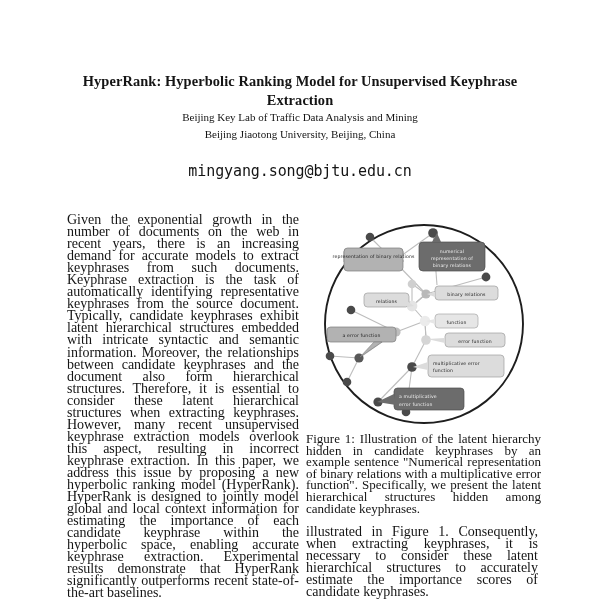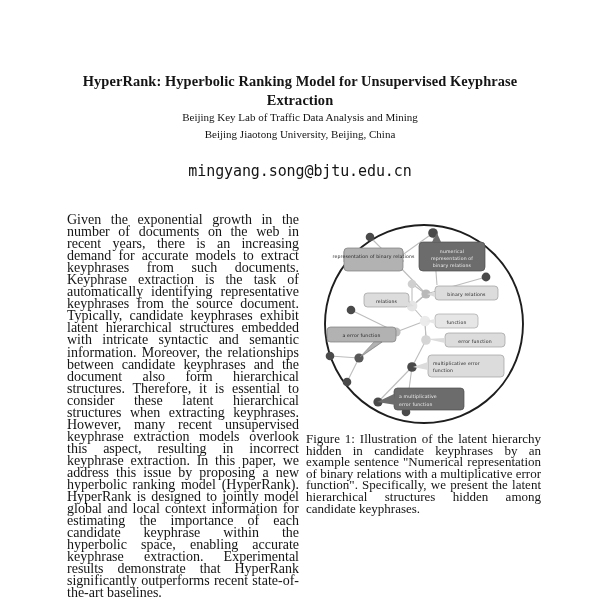--- a/index.html
+++ b/index.html
@@ -254,15 +254,16 @@
         <path d="M86 172 L69 180 L88 183 Z" fill="#6c6c6c" stroke="none"></path>
         <text class="nodelabel dark" x="91" y="176">a multiplicative</text>
         <text class="nodelabel dark" x="91" y="183.5">error function</text>
       </g>
     </svg>
 
     <p class="fig-caption">Figure 1: Illustration of the latent hierarchy hidden in candidate keyphrases by an example sentence "Numerical representation of binary relations with a multiplicative error function". Specifically, we present the latent hierarchical structures hidden among candidate keyphrases.</p>
   </div>
 
   <div class="after-fig">
+    <p class="body">illustrated in Figure 1. Consequently, when extracting keyphrases, it is necessary to consider these latent hierarchical structures to accurately estimate the importance scores of candidate keyphrases.</p>
   </div>
 
 </div>
 
 </body></html>

